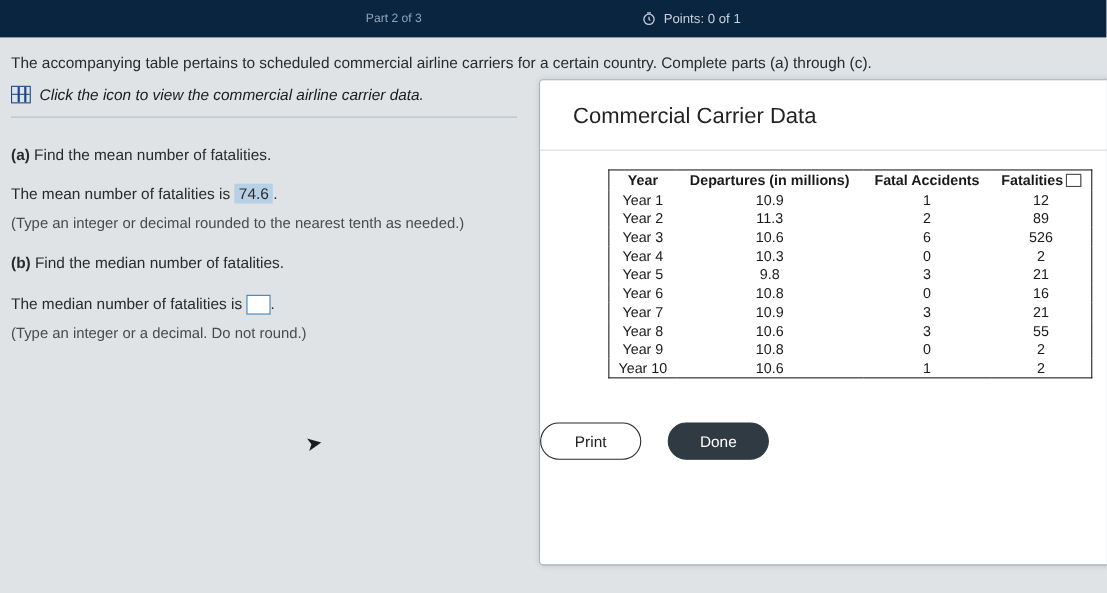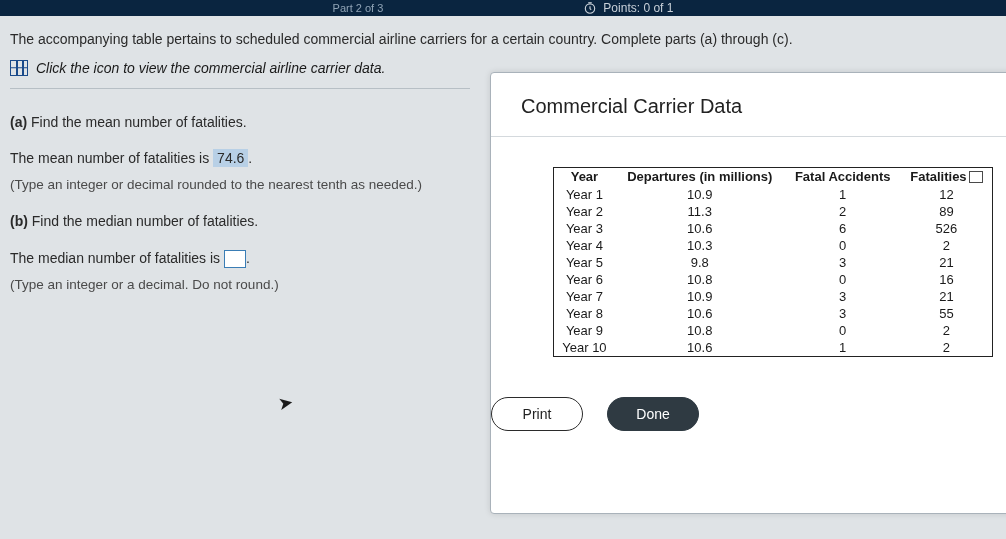--- a/index.html
+++ b/index.html
@@ -7,21 +7,21 @@
       font-family: Arial, Helvetica, sans-serif;
       background: #dfe3e6;
       width: 1006px;
       height: 539px;
       overflow: hidden;
       position: relative;
       color: #1a1a1a;
     }
     .topbar {
       background: #0a2540;
-      height: 16px;
+      height: 34px;
       display: flex;
       align-items: center;
       color: #c8d0d8;
       font-size: 12px;
       padding: 0 10px;
       justify-content: center;
       gap: 200px;
     }
     .topbar .part { font-size: 11px; color:#8fa3b5;}
     .topbar .points { display:flex; align-items:flex-start; gap:6px;}
@@ -57,21 +57,21 @@
     }
     .modal-title {
       font-size:20px;
       font-weight:500;
       color:#222;
       padding: 6px 0 18px 30px;
       border-bottom:1px solid #d4d9dd;
     }
     .table-wrap { padding: 14px 24px 0 24px;}
     .data-table {
-      margin: 16px auto;
+      margin: 3px auto;
       border:1.5px solid #222;
       font-size:13px;
       border-collapse:collapse;
       width:440px;
     }
     .data-table th, .data-table td {
       text-align:center;
       padding:1px 6px;
       font-weight:normal;
     }

